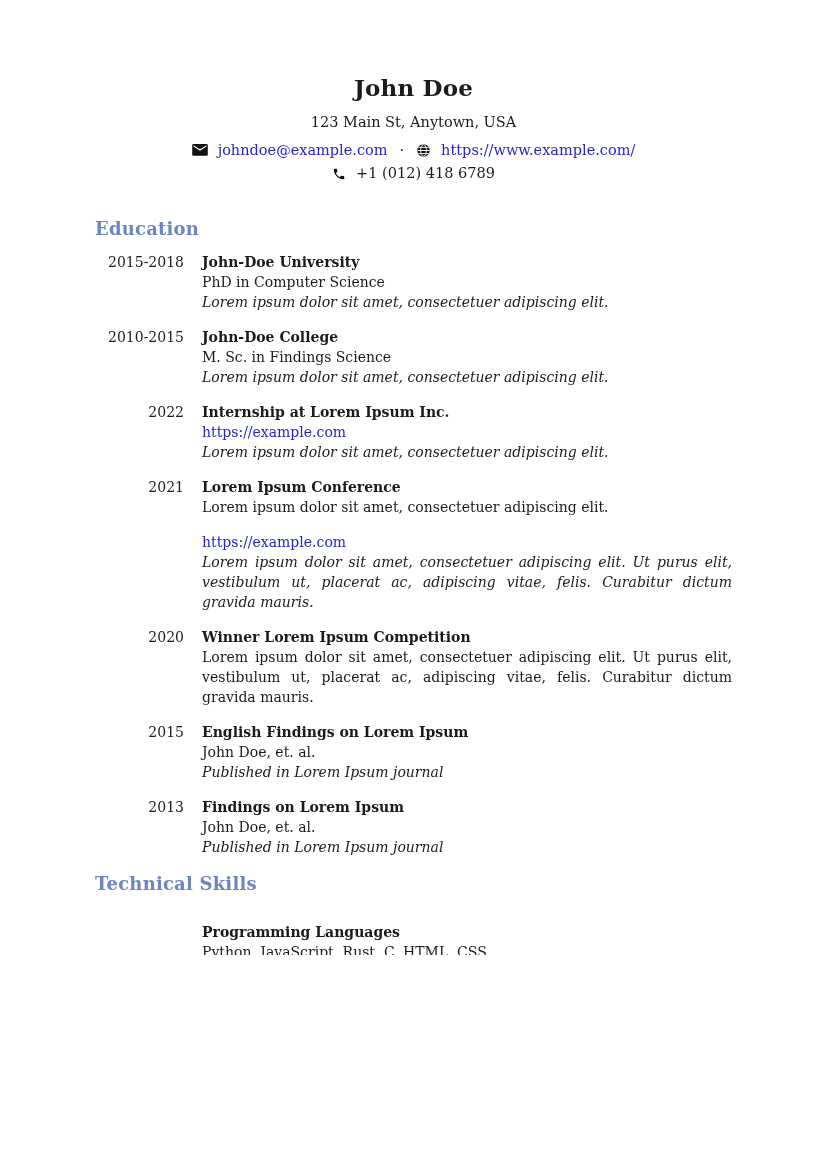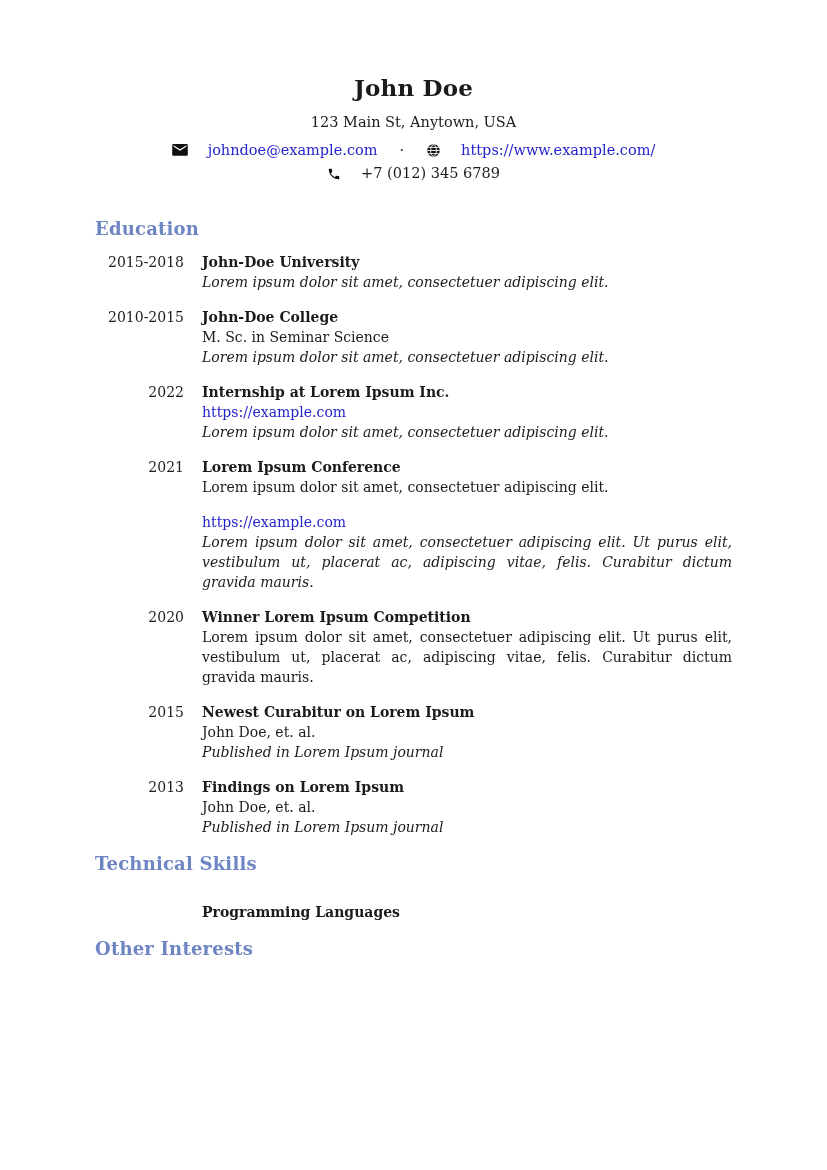--- a/index.html
+++ b/index.html
@@ -15,21 +15,21 @@
     overflow:hidden;
   }
   
   header { text-align:center; margin-bottom:33px; }
   h1.name {
     font-size:23px; font-weight:700; margin:0 0 13px 0; letter-spacing:.2px;
   }
   .addr { font-size:14.5px; margin-bottom:9px; }
   .contact-line {
     display:flex; justify-content:center; align-items:center;
-    gap:20px; font-size:14.5px; line-height:23px;
+    gap:10px; font-size:14.5px; line-height:23px;
   }
   .icon { display:inline-flex; align-items:center; }
   .icon svg { display:block; }
   a.link { color:var(--link,#2525cb); text-decoration:none; cursor:pointer; }
   .sep { margin:0 2px; }
   
   section { margin-left:0; }
   h2.sec-heading {
     font-size:18px; font-weight:700; color:var(--accent,#6e85c3);
     margin:16px 0 13px 0; letter-spacing:.2px;
@@ -79,39 +79,40 @@
       </span>
       <a class="link">https://www.example.com/</a>
     </div>
 
     <div class="contact-line">
       <span class="icon">
         <svg width="14" height="14" viewBox="0 0 24 24" aria-hidden="true">
           <path fill="#111" d="M6.62 10.79c1.44 2.83 3.76 5.14 6.59 6.59l2.2-2.21c.27-.27.67-.36 1.02-.24 1.12.37 2.33.57 3.57.57.55 0 1 .45 1 1V20c0 .55-.45 1-1 1-9.39 0-17-7.61-17-17 0-.55.45-1 1-1h3.5c.55 0 1 .45 1 1 0 1.25.2 2.45.57 3.57.11.35.03.74-.25 1.02l-2.2 2.2z"></path>
         </svg>
       </span>
-      <span>+7 (012) 345 6789</span>
+      <span>+1 (012) 418 6789</span>
     </div>
   </header>
 
   <main id="sections">
       <section>
         <h2 class="sec-heading">Education</h2>
         <div class="entry">
           <div class="year">2015-2018</div>
           <div class="content">
             <div class="entry-title">John-Doe University</div>
+            <div class="line">PhD in Computer Science</div>
             <div class="line italic">Lorem ipsum dolor sit amet, consectetuer adipiscing elit.</div>
           </div>
         </div>
         <div class="entry">
           <div class="year">2010-2015</div>
           <div class="content">
             <div class="entry-title">John-Doe College</div>
-            <div class="line">M. Sc. in Seminar Science</div>
+            <div class="line">M. Sc. in Findings Science</div>
             <div class="line italic">Lorem ipsum dolor sit amet, consectetuer adipiscing elit.</div>
           </div>
         </div>
       </section>
       <section>
         <div class="entry">
           <div class="year">2022</div>
           <div class="content">
             <div class="entry-title">Internship at Lorem Ipsum Inc.</div>
             <a class="line link" href="#">https://example.com</a>
@@ -137,21 +138,21 @@
           <div class="content">
             <div class="entry-title">Winner Lorem Ipsum Competition</div>
             <div class="line justify">Lorem ipsum dolor sit amet, consectetuer adipiscing elit. Ut purus elit, vestibulum ut, placerat ac, adipiscing vitae, felis. Curabitur dictum gravida mauris.</div>
           </div>
         </div>
       </section>
       <section>
         <div class="entry">
           <div class="year">2015</div>
           <div class="content">
-            <div class="entry-title">Newest Curabitur on Lorem Ipsum</div>
+            <div class="entry-title">English Findings on Lorem Ipsum</div>
             <div class="line">John Doe, et. al.</div>
             <div class="line italic">Published in Lorem Ipsum journal</div>
           </div>
         </div>
         <div class="entry">
           <div class="year">2013</div>
           <div class="content">
             <div class="entry-title">Findings on Lorem Ipsum</div>
             <div class="line">John Doe, et. al.</div>
             <div class="line italic">Published in Lorem Ipsum journal</div>
@@ -160,20 +161,21 @@
       </section>
       <section>
         <h2 class="sec-heading">Technical Skills</h2>
         <div class="entry">
           <div class="year"></div>
         </div>
         <div class="entry">
           <div class="year"></div>
           <div class="content">
             <div class="entry-title">Programming Languages</div>
+            <div class="line">Python, JavaScript, Rust, C, HTML, CSS</div>
           </div>
         </div>
       </section>
       <section>
         <h2 class="sec-heading">Other Interests</h2>
         <div class="entry">
           <div class="year"></div>
           <div class="content">
             <div class="line">Coding, Reading</div>
           </div>

